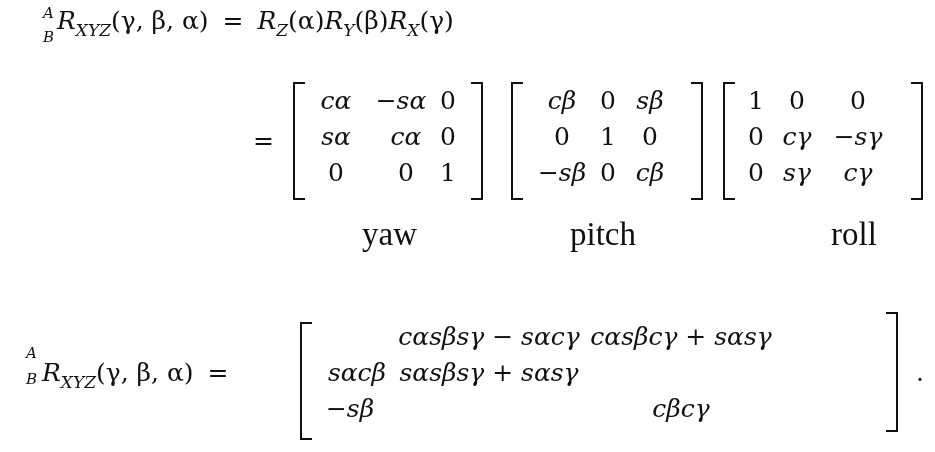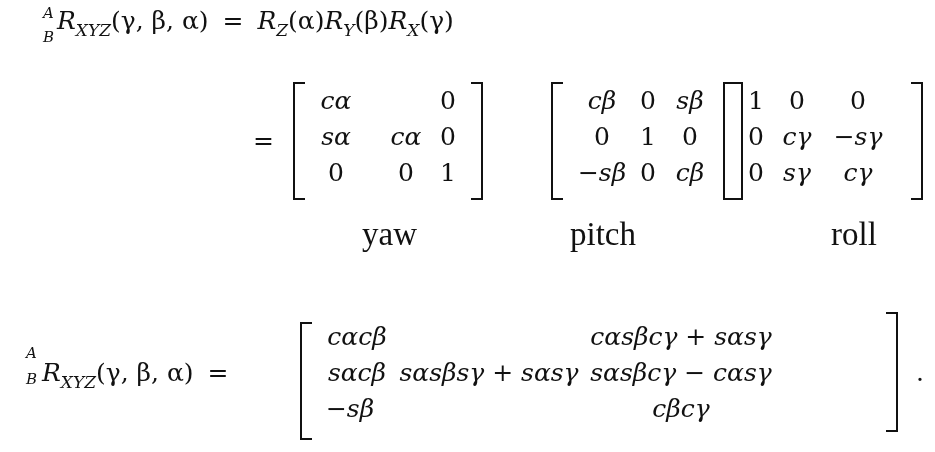--- a/index.html
+++ b/index.html
@@ -27,30 +27,31 @@
   <span class="up" style="margin:0 6px;">=</span>
   <span><span>R</span><span class="sub">Z</span><span class="up">(α)</span></span><span><span>R</span><span class="sub">Y</span><span class="up">(β)</span></span><span><span>R</span><span class="sub">X</span><span class="up">(γ)</span></span>
 </div>
 
 <div class="abs math up" style="left:253px; top:126px;">=</div>
 
 <div class="mat math" style="left:293px; top:82px; width:190px; height:118px;">
   <div class="bracket bl" style="left:0; top:0; height:114px;"></div>
   <div class="bracket br" style="right:0; top:0; height:114px;"></div>
   <div class="cell" style="left:18px; top:4px; width:50px;">cα</div>
+  <div class="cell" style="left:78px; top:4px; width:60px;">−sα</div>
   <div class="cell up" style="left:140px; top:4px; width:30px;">0</div>
   <div class="cell" style="left:18px; top:40px; width:50px;">sα</div>
   <div class="cell" style="left:88px; top:40px; width:50px;">cα</div>
   <div class="cell up" style="left:140px; top:40px; width:30px;">0</div>
   <div class="cell up" style="left:18px; top:76px; width:50px;">0</div>
   <div class="cell up" style="left:88px; top:76px; width:50px;">0</div>
   <div class="cell up" style="left:140px; top:76px; width:30px;">1</div>
 </div>
 
-<div class="mat math" style="left:511px; top:82px; width:192px; height:118px;margin-left:40px;">
+<div class="mat math" style="left:511px; top:82px; width:192px; height:118px;">
   <div class="bracket bl" style="left:0; top:0; height:114px;"></div>
   <div class="bracket br" style="right:0; top:0; height:114px;"></div>
   <div class="cell" style="left:20px; top:4px; width:62px;">cβ</div>
   <div class="cell up" style="left:82px; top:4px; width:30px;">0</div>
   <div class="cell" style="left:112px; top:4px; width:54px;">sβ</div>
   <div class="cell up" style="left:20px; top:40px; width:62px;">0</div>
   <div class="cell up" style="left:82px; top:40px; width:30px;">1</div>
   <div class="cell up" style="left:112px; top:40px; width:54px;">0</div>
   <div class="cell" style="left:20px; top:76px; width:62px;">−sβ</div>
   <div class="cell up" style="left:82px; top:76px; width:30px;">0</div>
@@ -78,21 +79,20 @@
 <div class="abs math" style="left:22px; top:358px;">
   <span class="pre" style="left:4px; top:-14px;">A</span>
   <span class="pre" style="left:4px; top:12px;">B</span>
   <span style="display:inline-block; width:20px;"></span><span>R</span><span class="sub">XYZ</span><span class="up">(γ, β, α)</span>
   <span class="up" style="margin-left:6px;">=</span>
 </div>
 
 <div class="mat math" style="left:300px; top:314px; width:598px; height:122px;">
   <div class="bracket bl" style="left:0; top:8px; height:114px;"></div>
   <div class="bracket br" style="right:0; top:-2px; height:116px;"></div>
-  <div class="cell" style="left:18px; top:8px; width:78px;">cαcβ</div>
+  <div class="cell" style="left:96px; top:8px; width:186px;">cαsβsγ − sαcγ</div>
   <div class="cell" style="left:288px; top:8px; width:186px;">cαsβcγ + sαsγ</div>
   <div class="cell" style="left:18px; top:44px; width:78px;">sαcβ</div>
   <div class="cell" style="left:96px; top:44px; width:186px;">sαsβsγ + sαsγ</div>
-  <div class="cell" style="left:288px; top:44px; width:186px;">sαsβcγ − cαsγ</div>
   <div class="cell" style="left:18px; top:80px; width:64px;">−sβ</div>
   <div class="cell" style="left:288px; top:80px; width:186px;">cβcγ</div>
 </div>
 <div class="abs math up" style="left:916px; top:358px;">.</div>
 
 </body></html>

